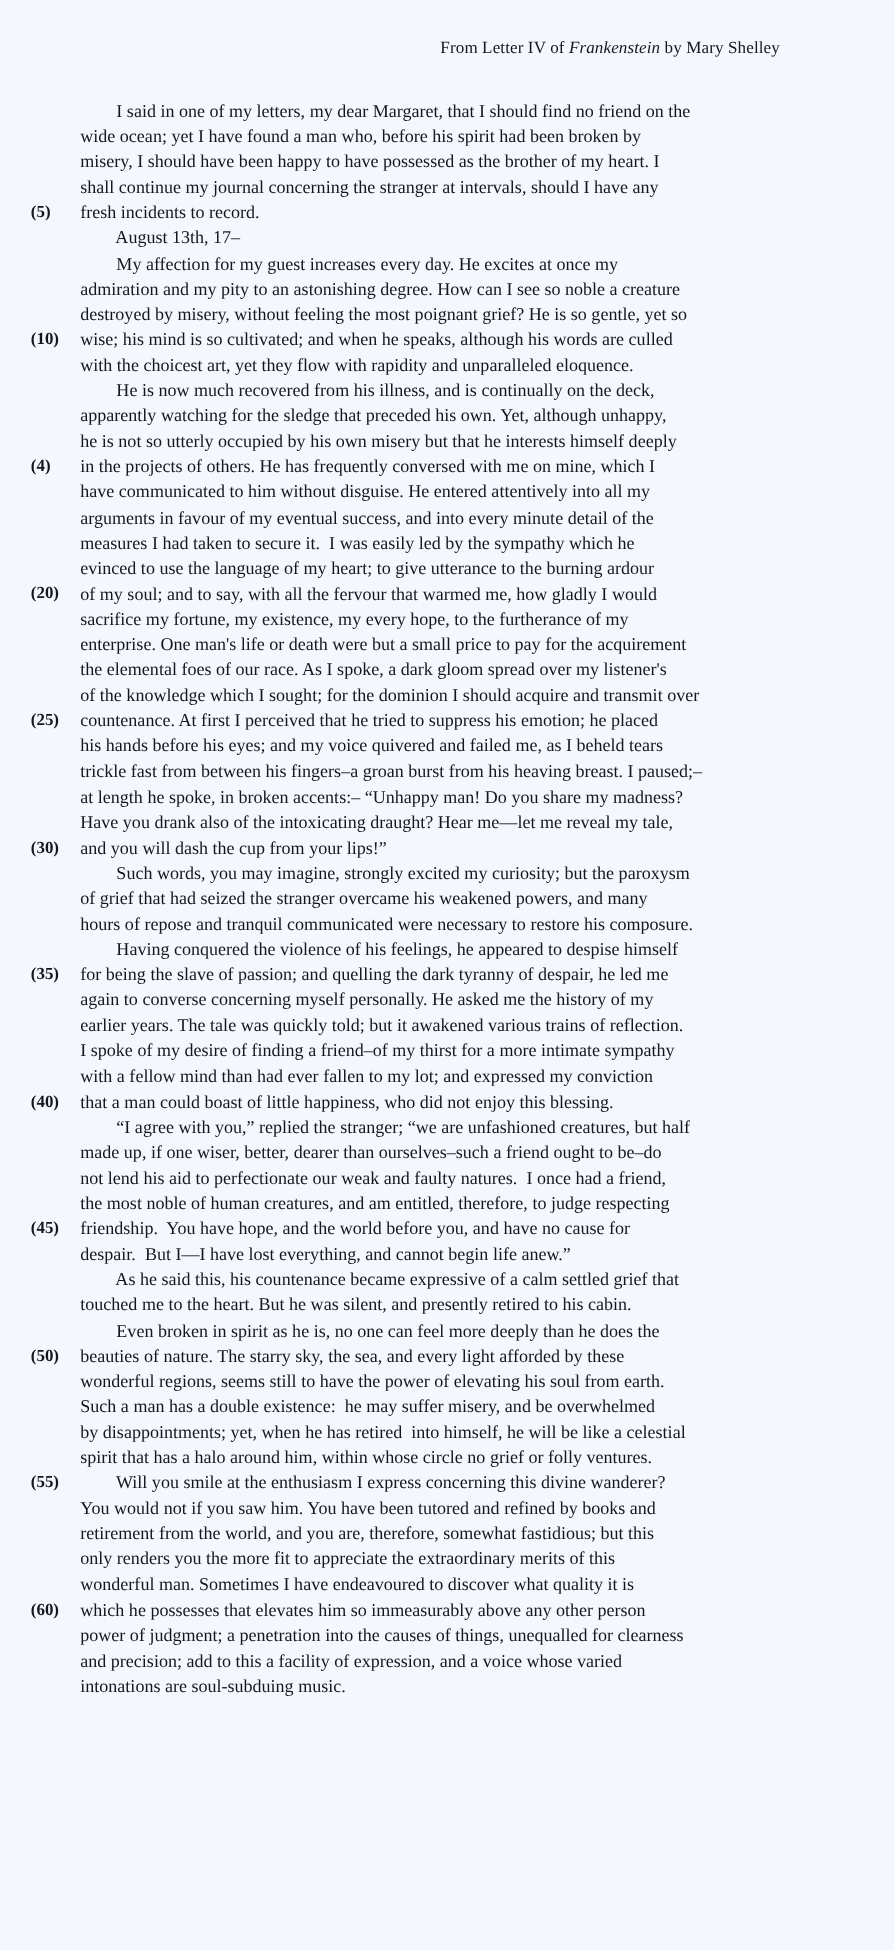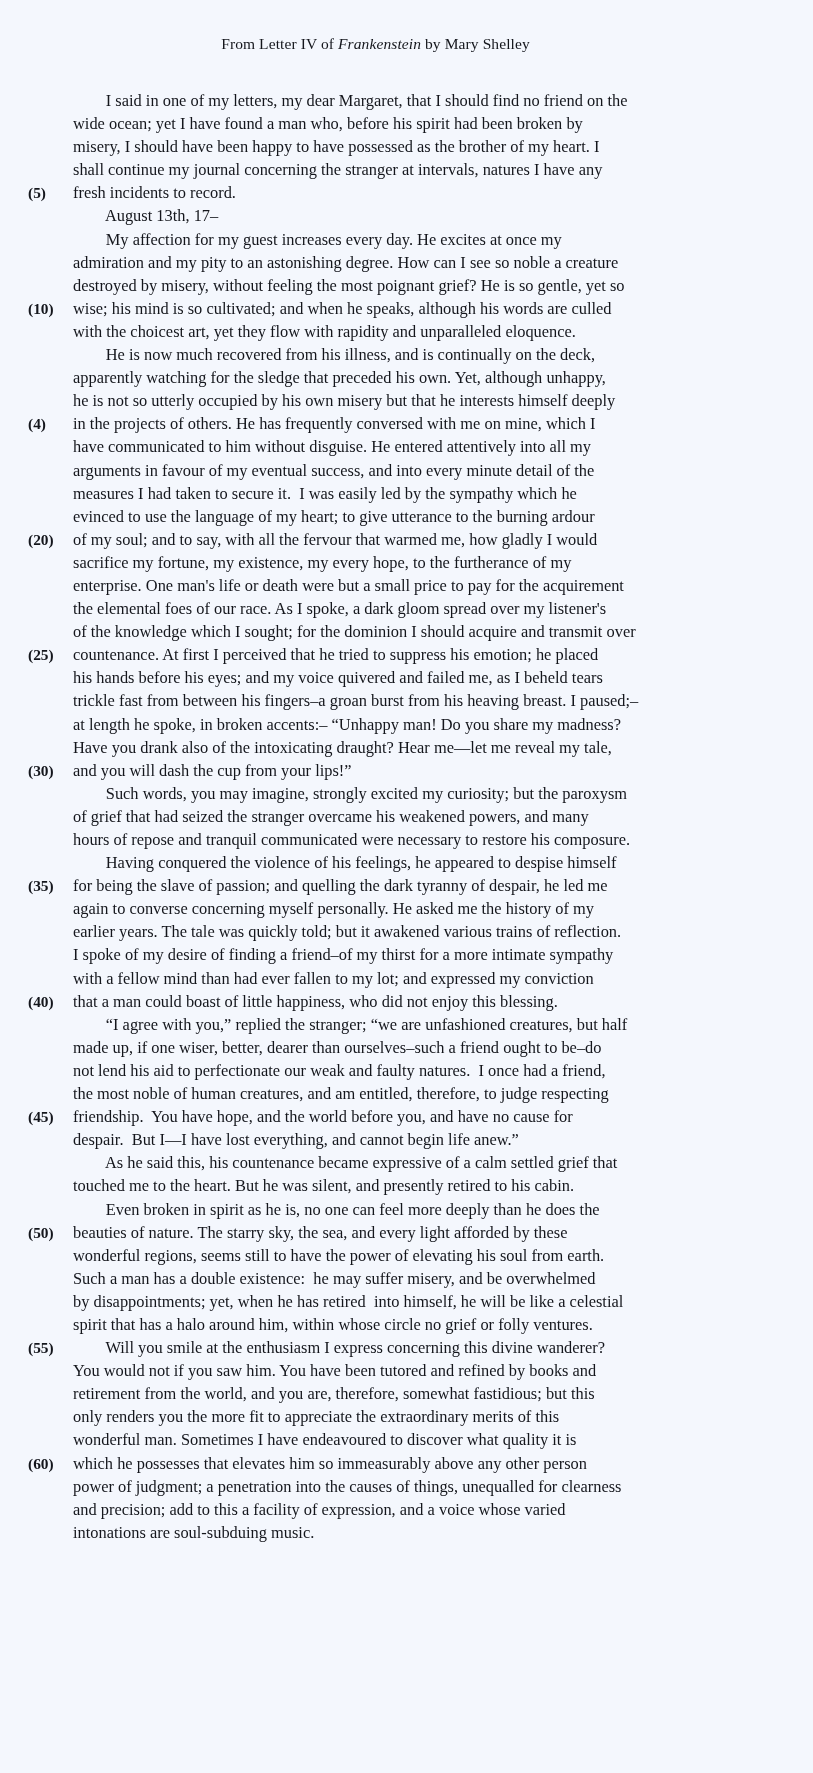--- a/index.html
+++ b/index.html
@@ -18,25 +18,24 @@
     position: relative;
     width: 813px;
     height: 1773px;
     background: #f4f7fd;
   }
   .doc-title {
     position: absolute;
     top: 34px;
     left: 0;
     width: 709px;
-    text-align: center;
+    text-align: right;
     font-size: 15.5px;
     line-height: 20px;
     letter-spacing: 0.1px;
-    margin-left: 21px;
   }
   .doc-title .work {
     font-style: italic;
   }
   .passage {
     position: absolute;
     top: 89px;
     left: 0;
     width: 642px;
   }
@@ -69,21 +68,21 @@
 <body>
 
 <div class="page">
 
   <div class="doc-title"><span>From Letter IV of </span><span class="work">Frankenstein</span><span> by Mary Shelley</span></div>
 
   <div class="passage">
       <div class="line-row"><span class="line-text">        I said in one of my letters, my dear Margaret, that I should find no friend on the</span></div>
       <div class="line-row"><span class="line-text">wide ocean; yet I have found a man who, before his spirit had been broken by</span></div>
       <div class="line-row"><span class="line-text">misery, I should have been happy to have possessed as the brother of my heart. I</span></div>
-      <div class="line-row"><span class="line-text">shall continue my journal concerning the stranger at intervals, natures I have any</span></div>
+      <div class="line-row"><span class="line-text">shall continue my journal concerning the stranger at intervals, should I have any</span></div>
       <div class="line-row"><span class="line-no">(5)</span><span class="line-text">fresh incidents to record.</span></div>
       <div class="line-row"><span class="line-text">        August 13th, 17–</span></div>
       <div class="line-row"><span class="line-text">        My affection for my guest increases every day. He excites at once my</span></div>
       <div class="line-row"><span class="line-text">admiration and my pity to an astonishing degree. How can I see so noble a creature</span></div>
       <div class="line-row"><span class="line-text">destroyed by misery, without feeling the most poignant grief? He is so gentle, yet so</span></div>
       <div class="line-row"><span class="line-no">(10)</span><span class="line-text">wise; his mind is so cultivated; and when he speaks, although his words are culled</span></div>
       <div class="line-row"><span class="line-text">with the choicest art, yet they flow with rapidity and unparalleled eloquence.</span></div>
       <div class="line-row"><span class="line-text">        He is now much recovered from his illness, and is continually on the deck,</span></div>
       <div class="line-row"><span class="line-text">apparently watching for the sledge that preceded his own. Yet, although unhappy,</span></div>
       <div class="line-row"><span class="line-text">he is not so utterly occupied by his own misery but that he interests himself deeply</span></div>

